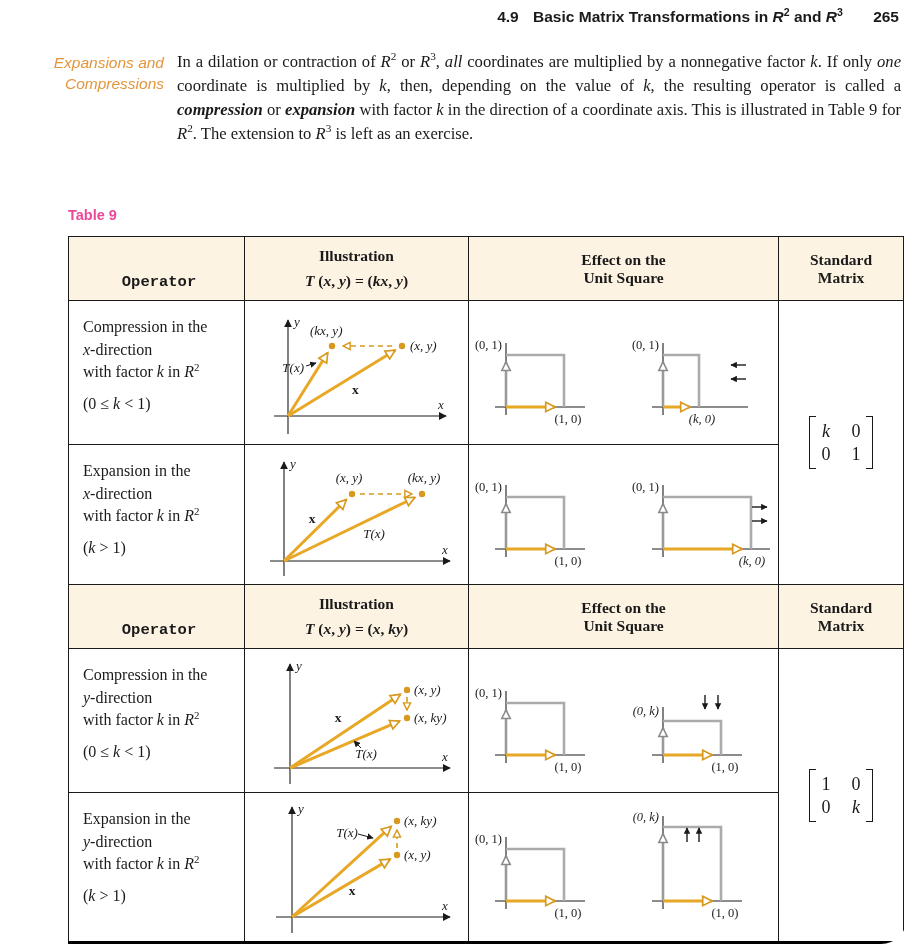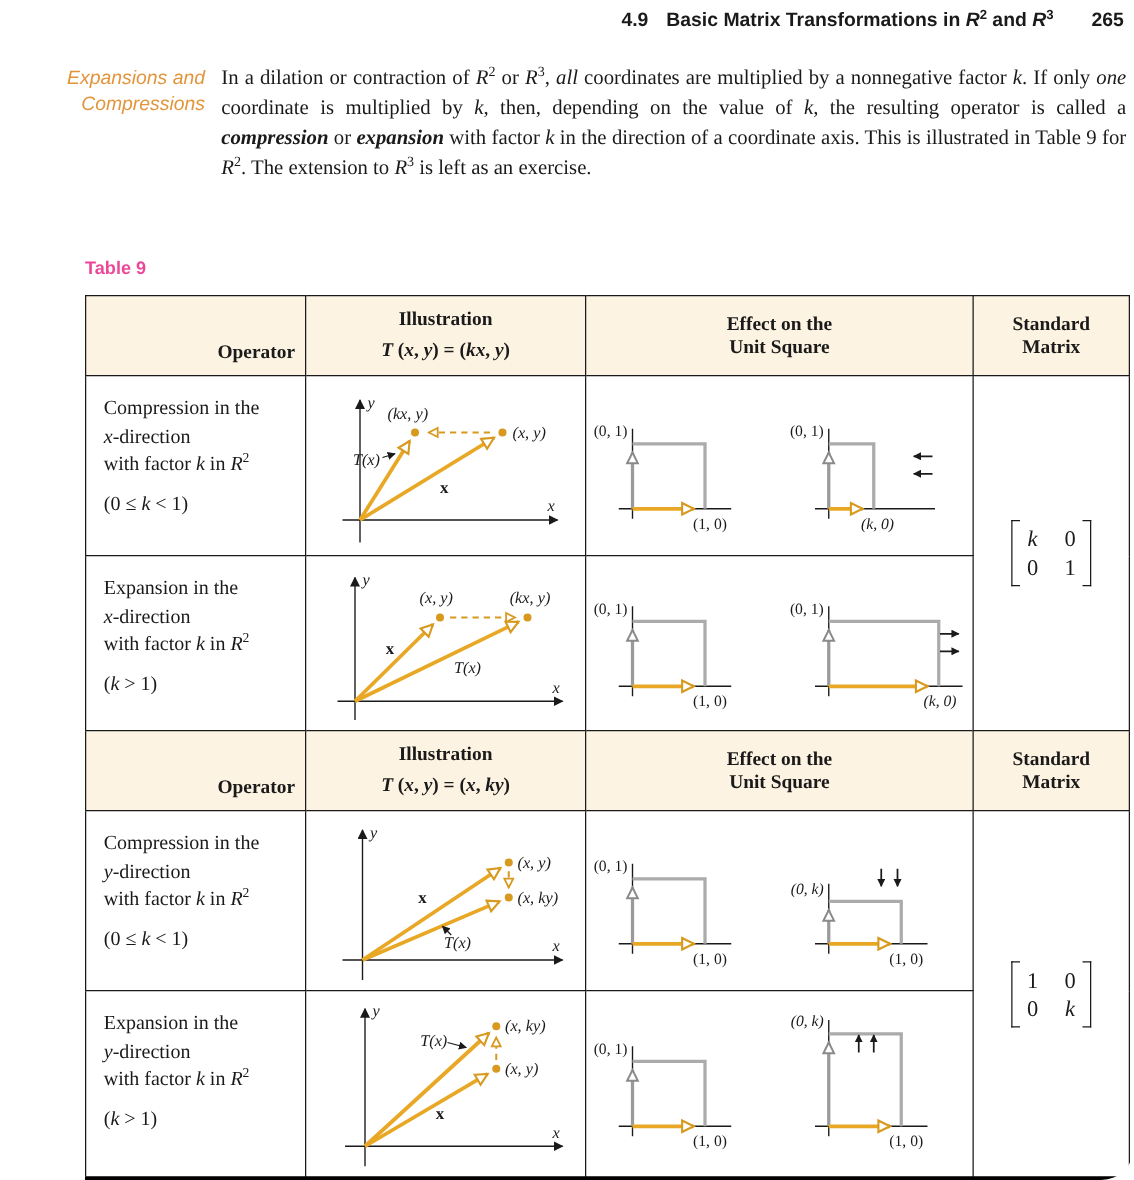--- a/index.html
+++ b/index.html
@@ -23,21 +23,21 @@
   .table-label{position:absolute;left:68px;top:207px;font-family:"Liberation Sans",sans-serif;
     font-size:14.5px;font-weight:bold;color:#ec4899;}
 
   
   .t9{position:absolute;left:68px;top:236px;width:835px;border-collapse:collapse;table-layout:fixed;
     border:1.2px solid #1a1a1a;border-bottom:7px solid #000;background:#fff;}
   .t9 th,.t9 td{border:1.2px solid #1a1a1a;padding:0;}
   .t9 tr.hdr{height:64px;}
   .t9 tr.hdr th{background:#FCF3E2;font-family:"Liberation Serif",serif;font-size:15.5px;
     font-weight:bold;text-align:center;vertical-align:middle;margin-top:43px;}
-  .t9 tr.hdr th.c-op{text-align:right;vertical-align:bottom;padding:0 8px 9px 13px;}
+  .t9 tr.hdr th.c-op{text-align:center;vertical-align:bottom;padding:0 8px 9px 13px;font-family:Liberation Mono, monospace;}
   .t9 tr.hdr .hline{line-height:1.55;}
   .t9 tr.hdr .formula{font-weight:bold;}
   .t9 tr.rA{height:144px;margin-left:11px;}
   .t9 tr.rB{height:140px;}
   td.op{vertical-align:top;padding:15px 6px 6px 14px;font-size:16px;line-height:1.42;}
   td.op .cond{margin-top:9px;text-align:left;padding-right:28px;}
   td.il{text-align:center;vertical-align:middle;}
   td.ef{vertical-align:middle;}
   .sqwrap{display:flex;justify-content:center;align-items:flex-end;gap:4px;}
   td.sm{text-align:center;vertical-align:middle;}

